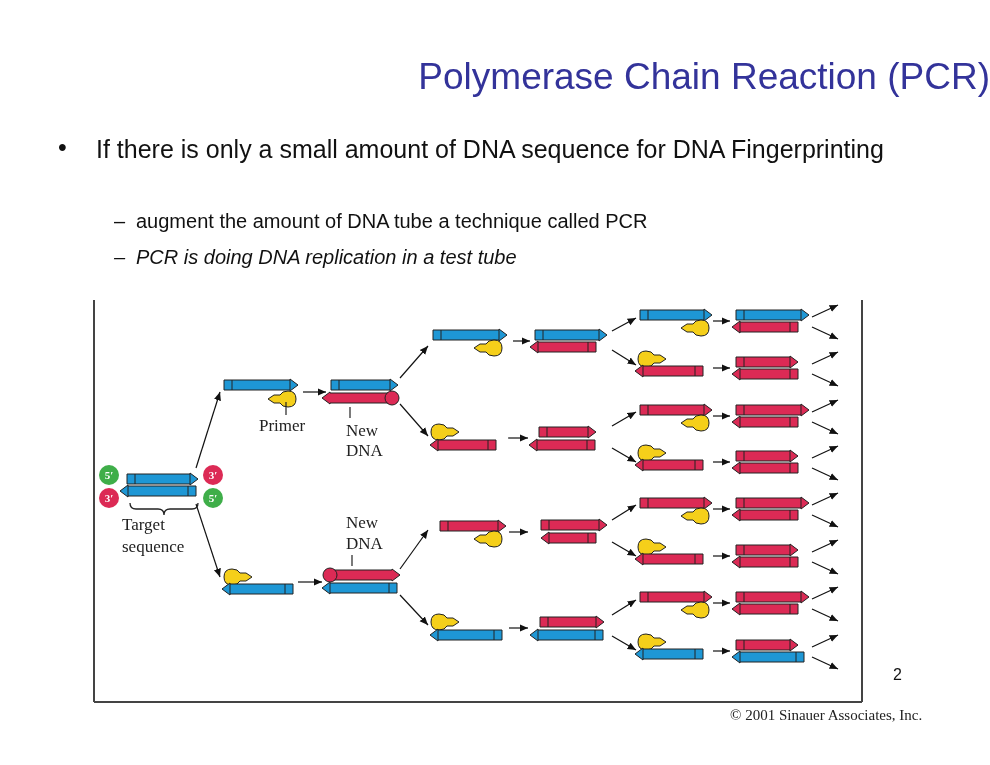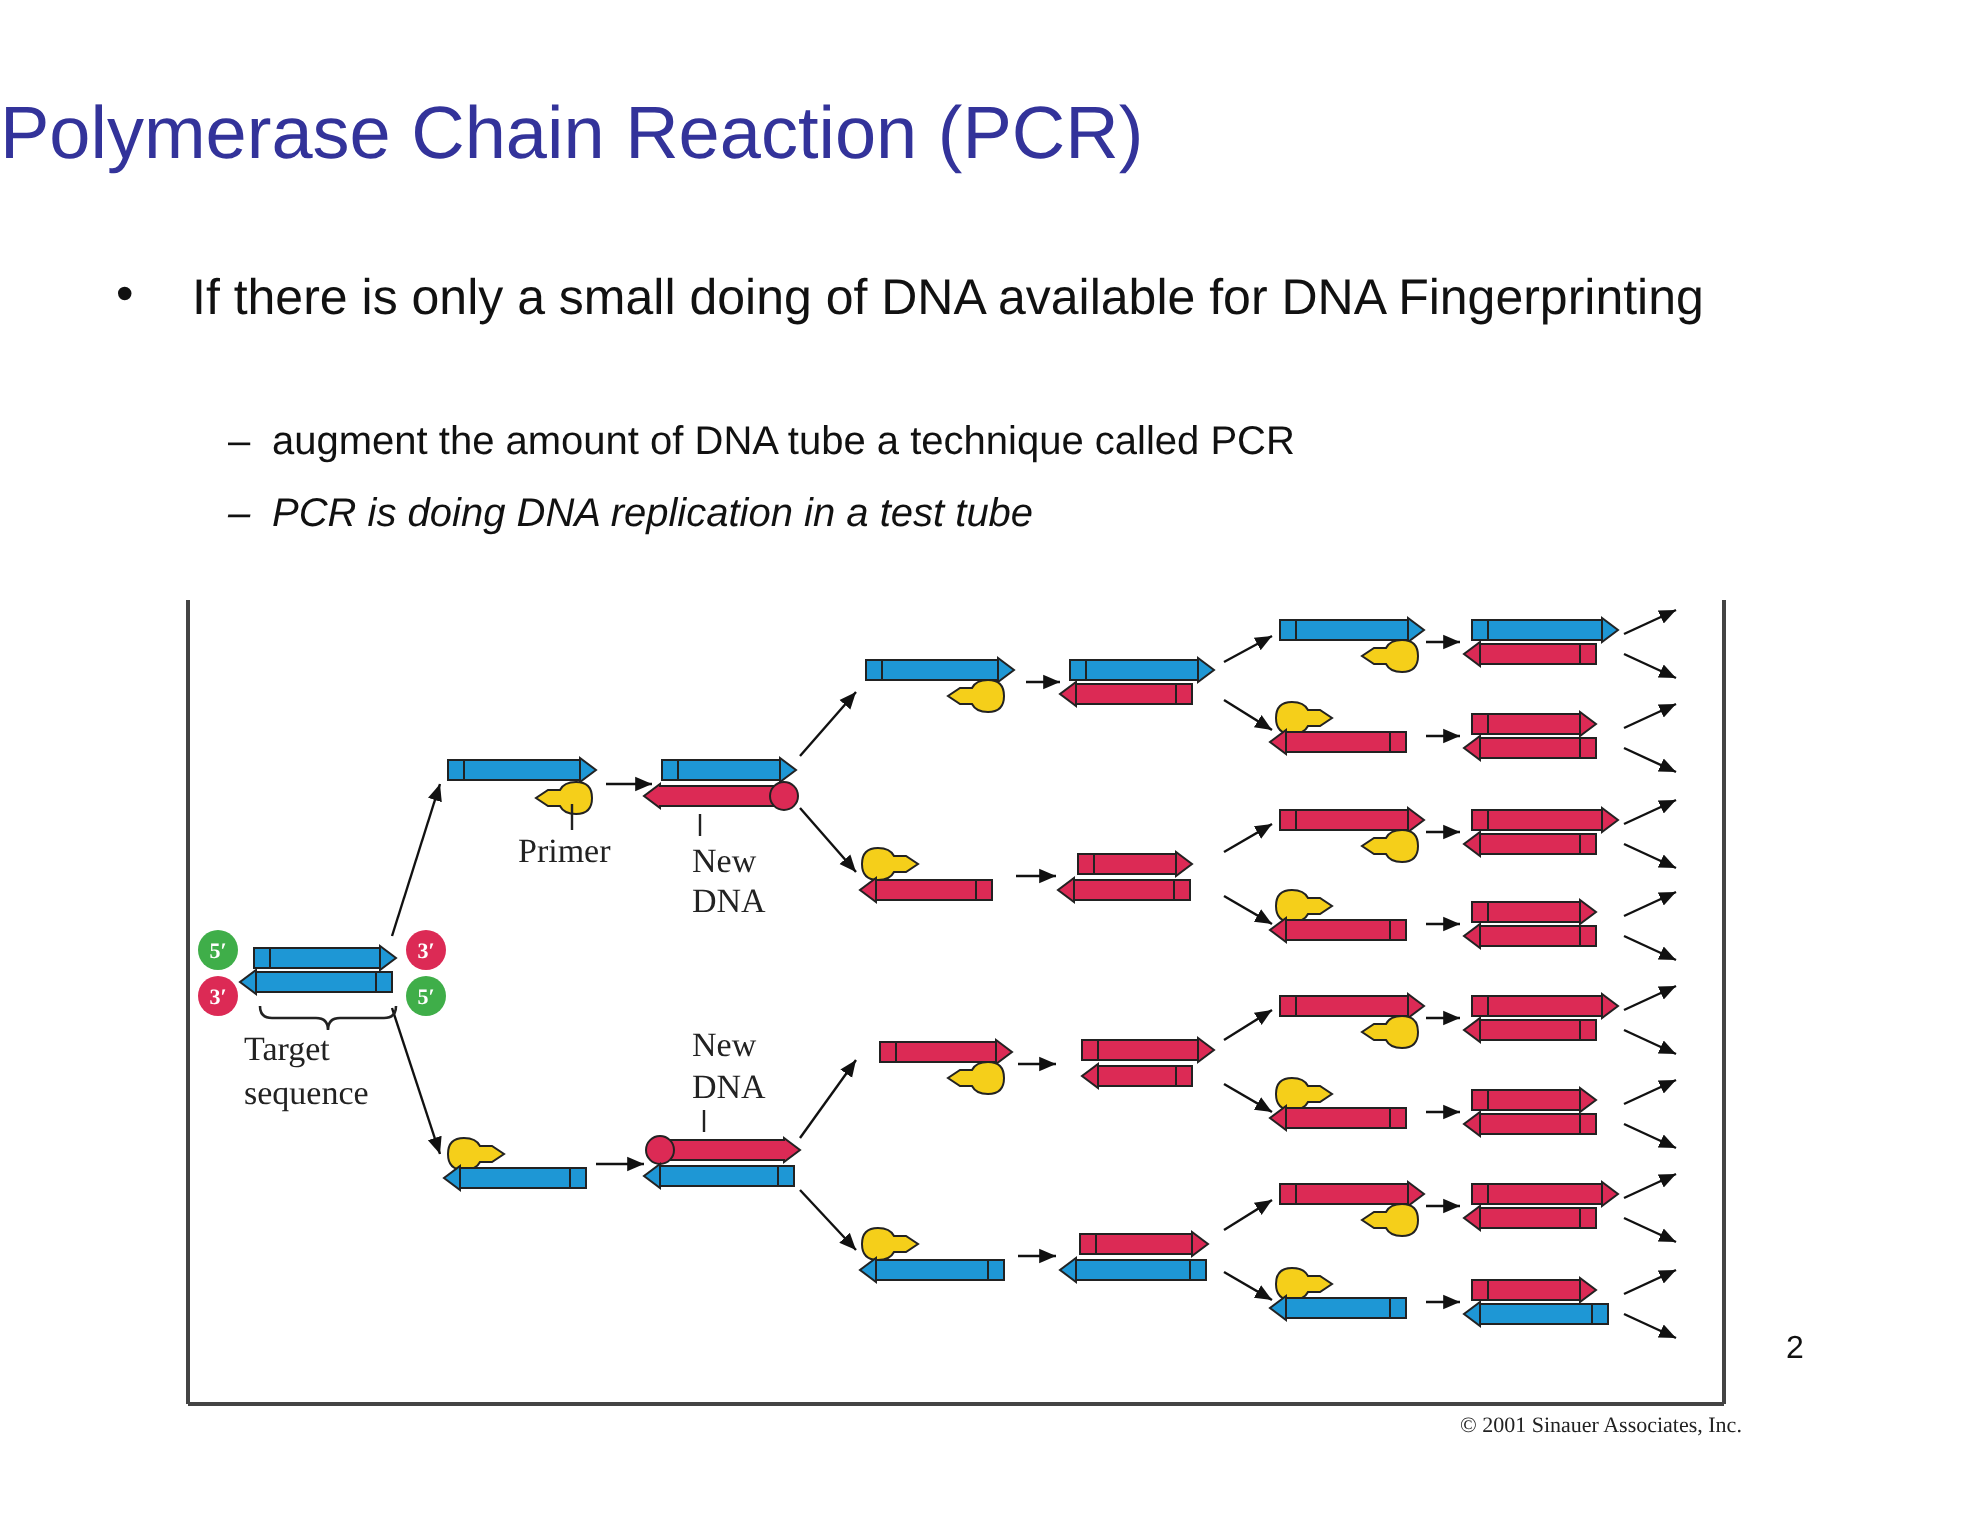--- a/index.html
+++ b/index.html
@@ -1,36 +1,36 @@
 <!DOCTYPE html>
 <html><head>
 <meta charset="utf-8">
 <style>
   html, body { margin:0; padding:0; background:#ffffff; }
   body { width:990px; height:765px; position:relative; overflow:hidden; font-family:"Liberation Sans", sans-serif; }
-  .title { position:absolute; left:0; width:990px; top:46px; text-align:left; color:#33339a; font-size:37px; font-family:"Liberation Sans", sans-serif; }
+  .title { position:absolute; left:0; width:990px; top:56px; text-align:right; color:#33339a; font-size:37px; font-family:"Liberation Sans", sans-serif; }
   .bullet { position:absolute; left:58px; top:133px; font-size:25px; color:#111; }
   .b1text { position:absolute; left:96px; top:133px; width:790px; font-size:25px; line-height:33px; color:#111; }
   .sub { position:absolute; left:114px; font-size:20px; color:#111; }
   .sub .dash { display:inline-block; width:22px; }
   .sub b { font-weight:normal; }
   .s1 { top:210px; }
   .s2 { top:246px;font-style:italic; }
   .slide-num { position:absolute; left:893px; top:666px; font-size:16px; color:#111; }
-  .copyright { position:absolute; left:730px; top:707px; font-size:11px; color:#222; font-family:"Liberation Serif", serif; }
+  .copyright { position:absolute; left:730px; top:707px; font-size:15px; color:#222; font-family:"Liberation Serif", serif; }
   svg#figure { position:absolute; left:0; top:0; }
   .lbl { font-family:"Liberation Serif", serif; font-size:17px; fill:#222; }
   .end-lbl { font-family:"Liberation Serif", serif; font-size:11px; fill:#fff; font-weight:bold; }
 </style>
 </head>
 <body>
 
 <div class="title">Polymerase Chain Reaction (PCR)</div>
 <div class="bullet">•</div>
-<div class="b1text">If there is only a small doing of DNA available for DNA Fingerprinting</div>
+<div class="b1text">If there is only a small amount of DNA sequence for DNA Fingerprinting</div>
 <div class="sub s1">
   <span class="dash">–</span><span>augment the amount of DNA tube a technique called </span><b>PCR</b>
 </div>
 <div class="sub s2">
   <span class="dash">–</span><span>PCR is doing DNA replication in a test tube</span>
 </div>
 
 <svg id="figure" width="990" height="765">
   <defs>
     <marker id="ah" markerWidth="8" markerHeight="8" refX="7" refY="4" orient="auto">

